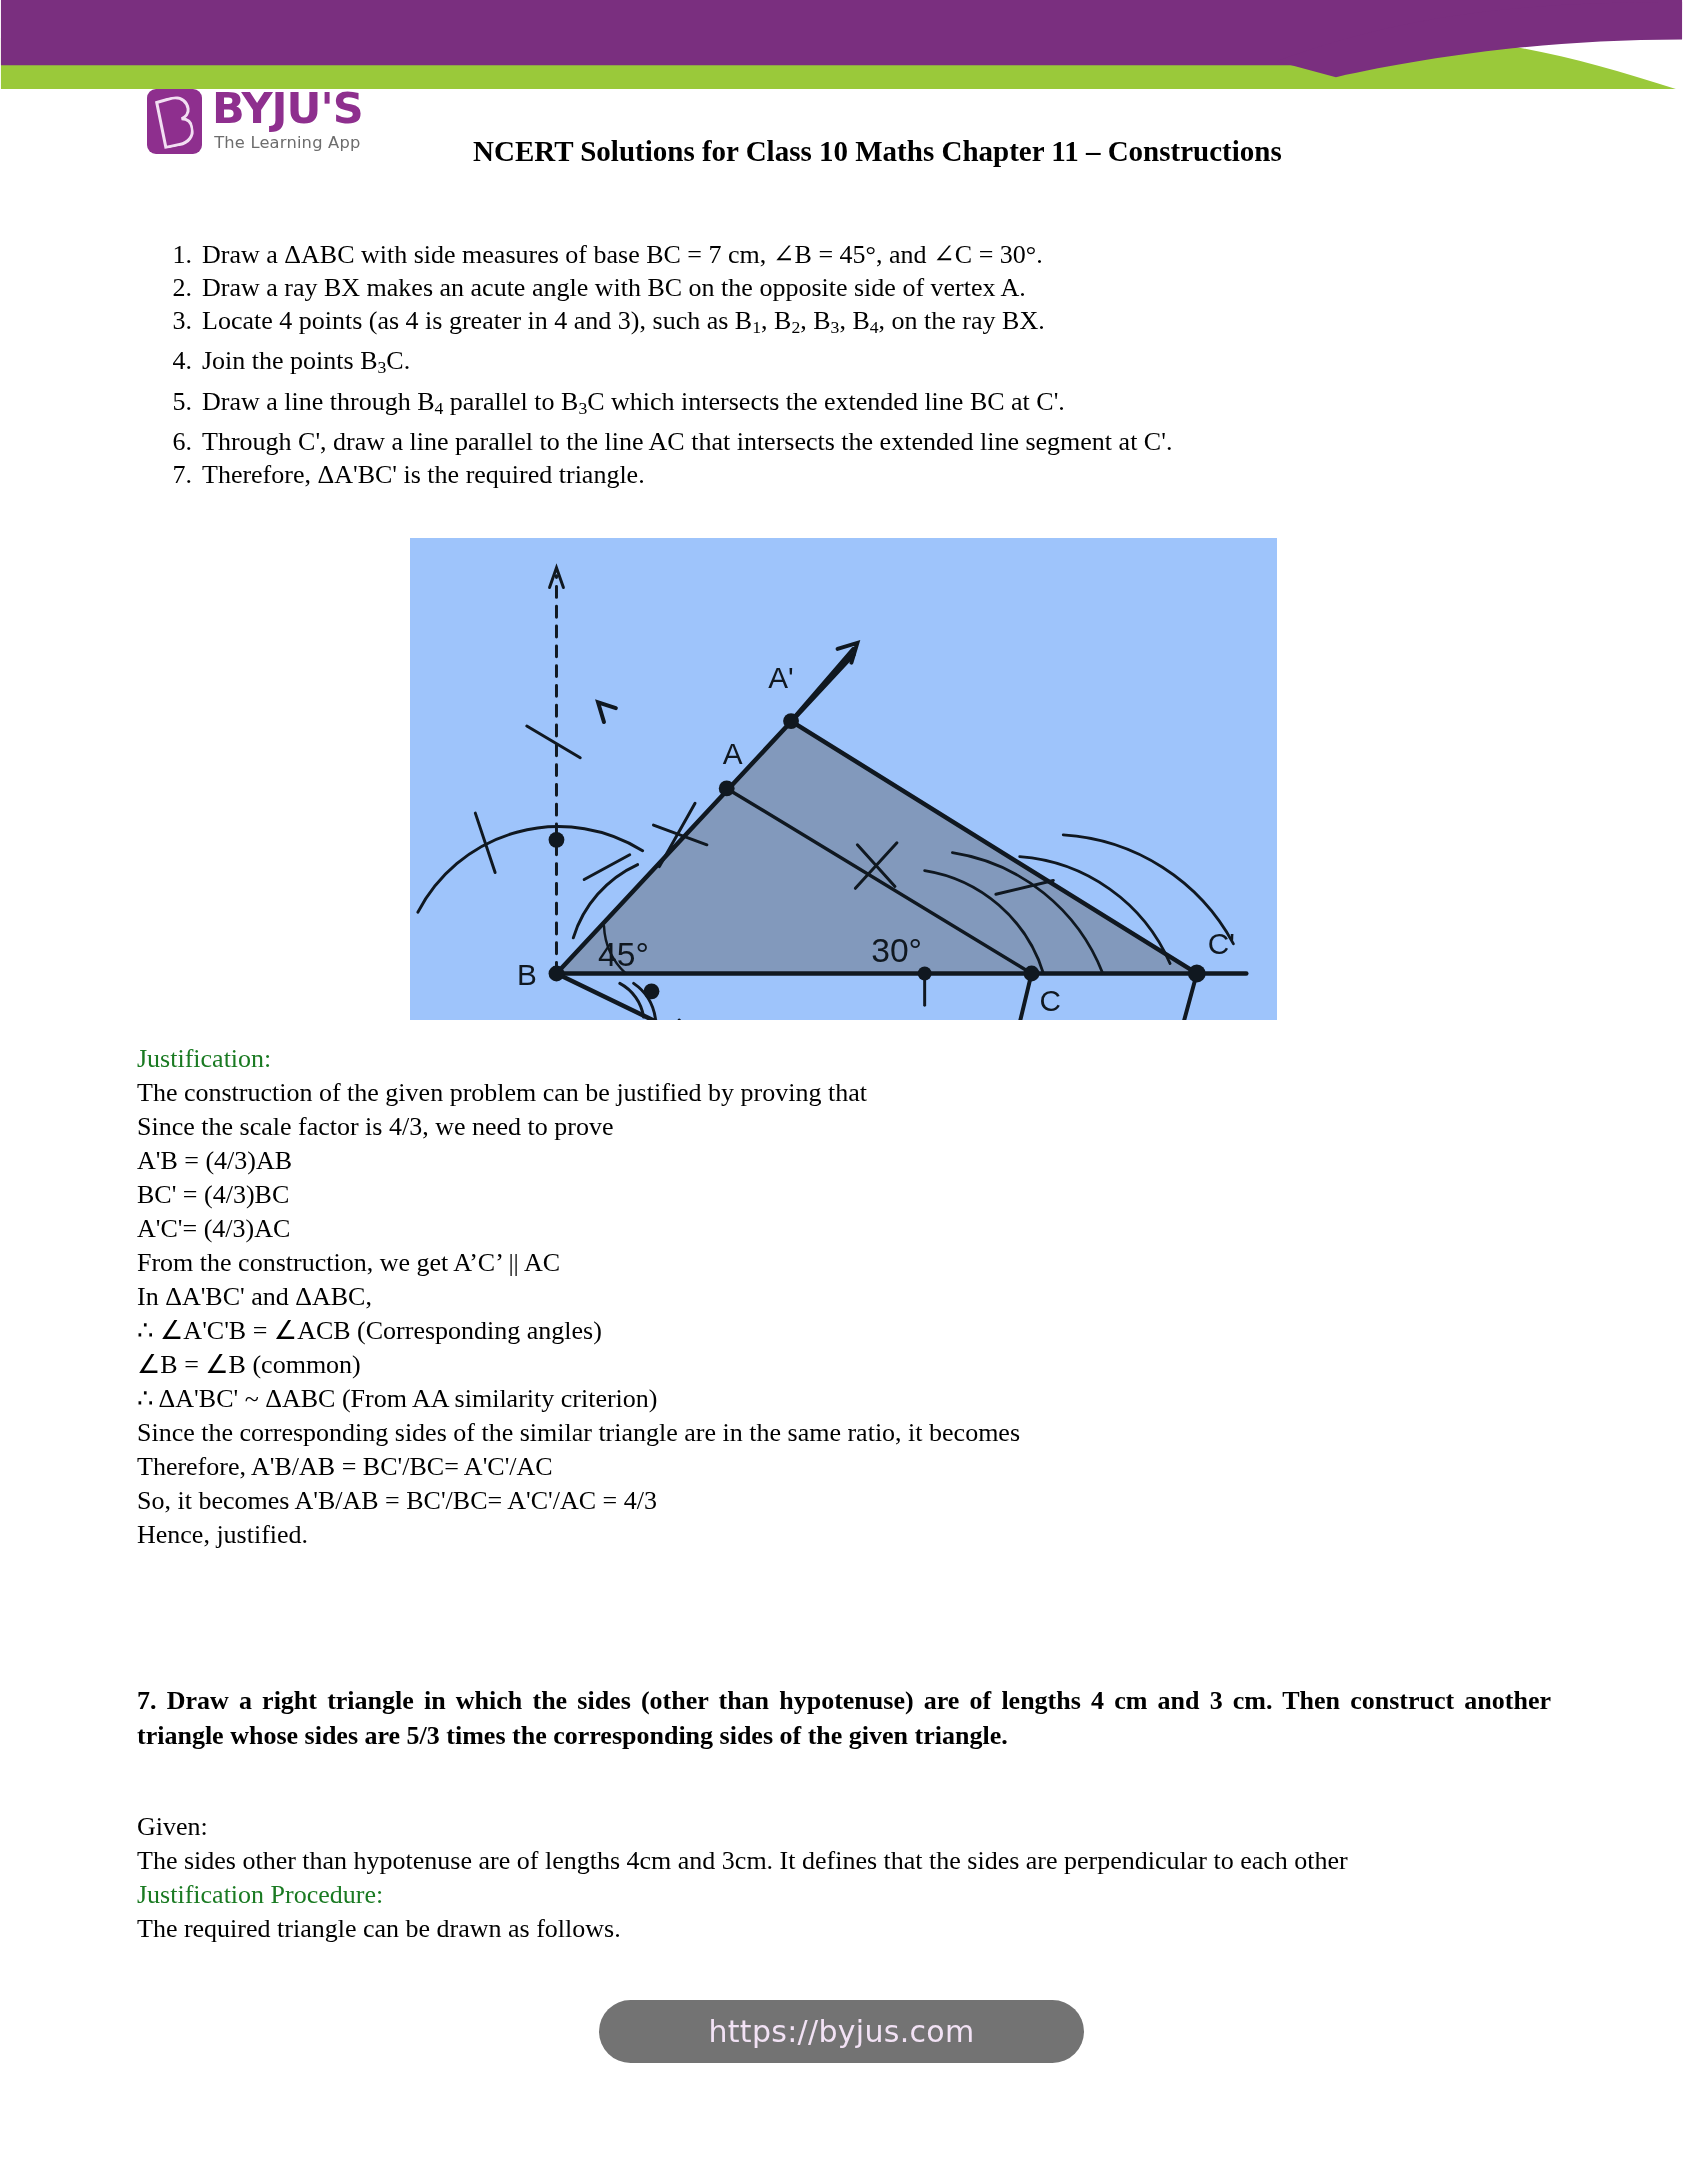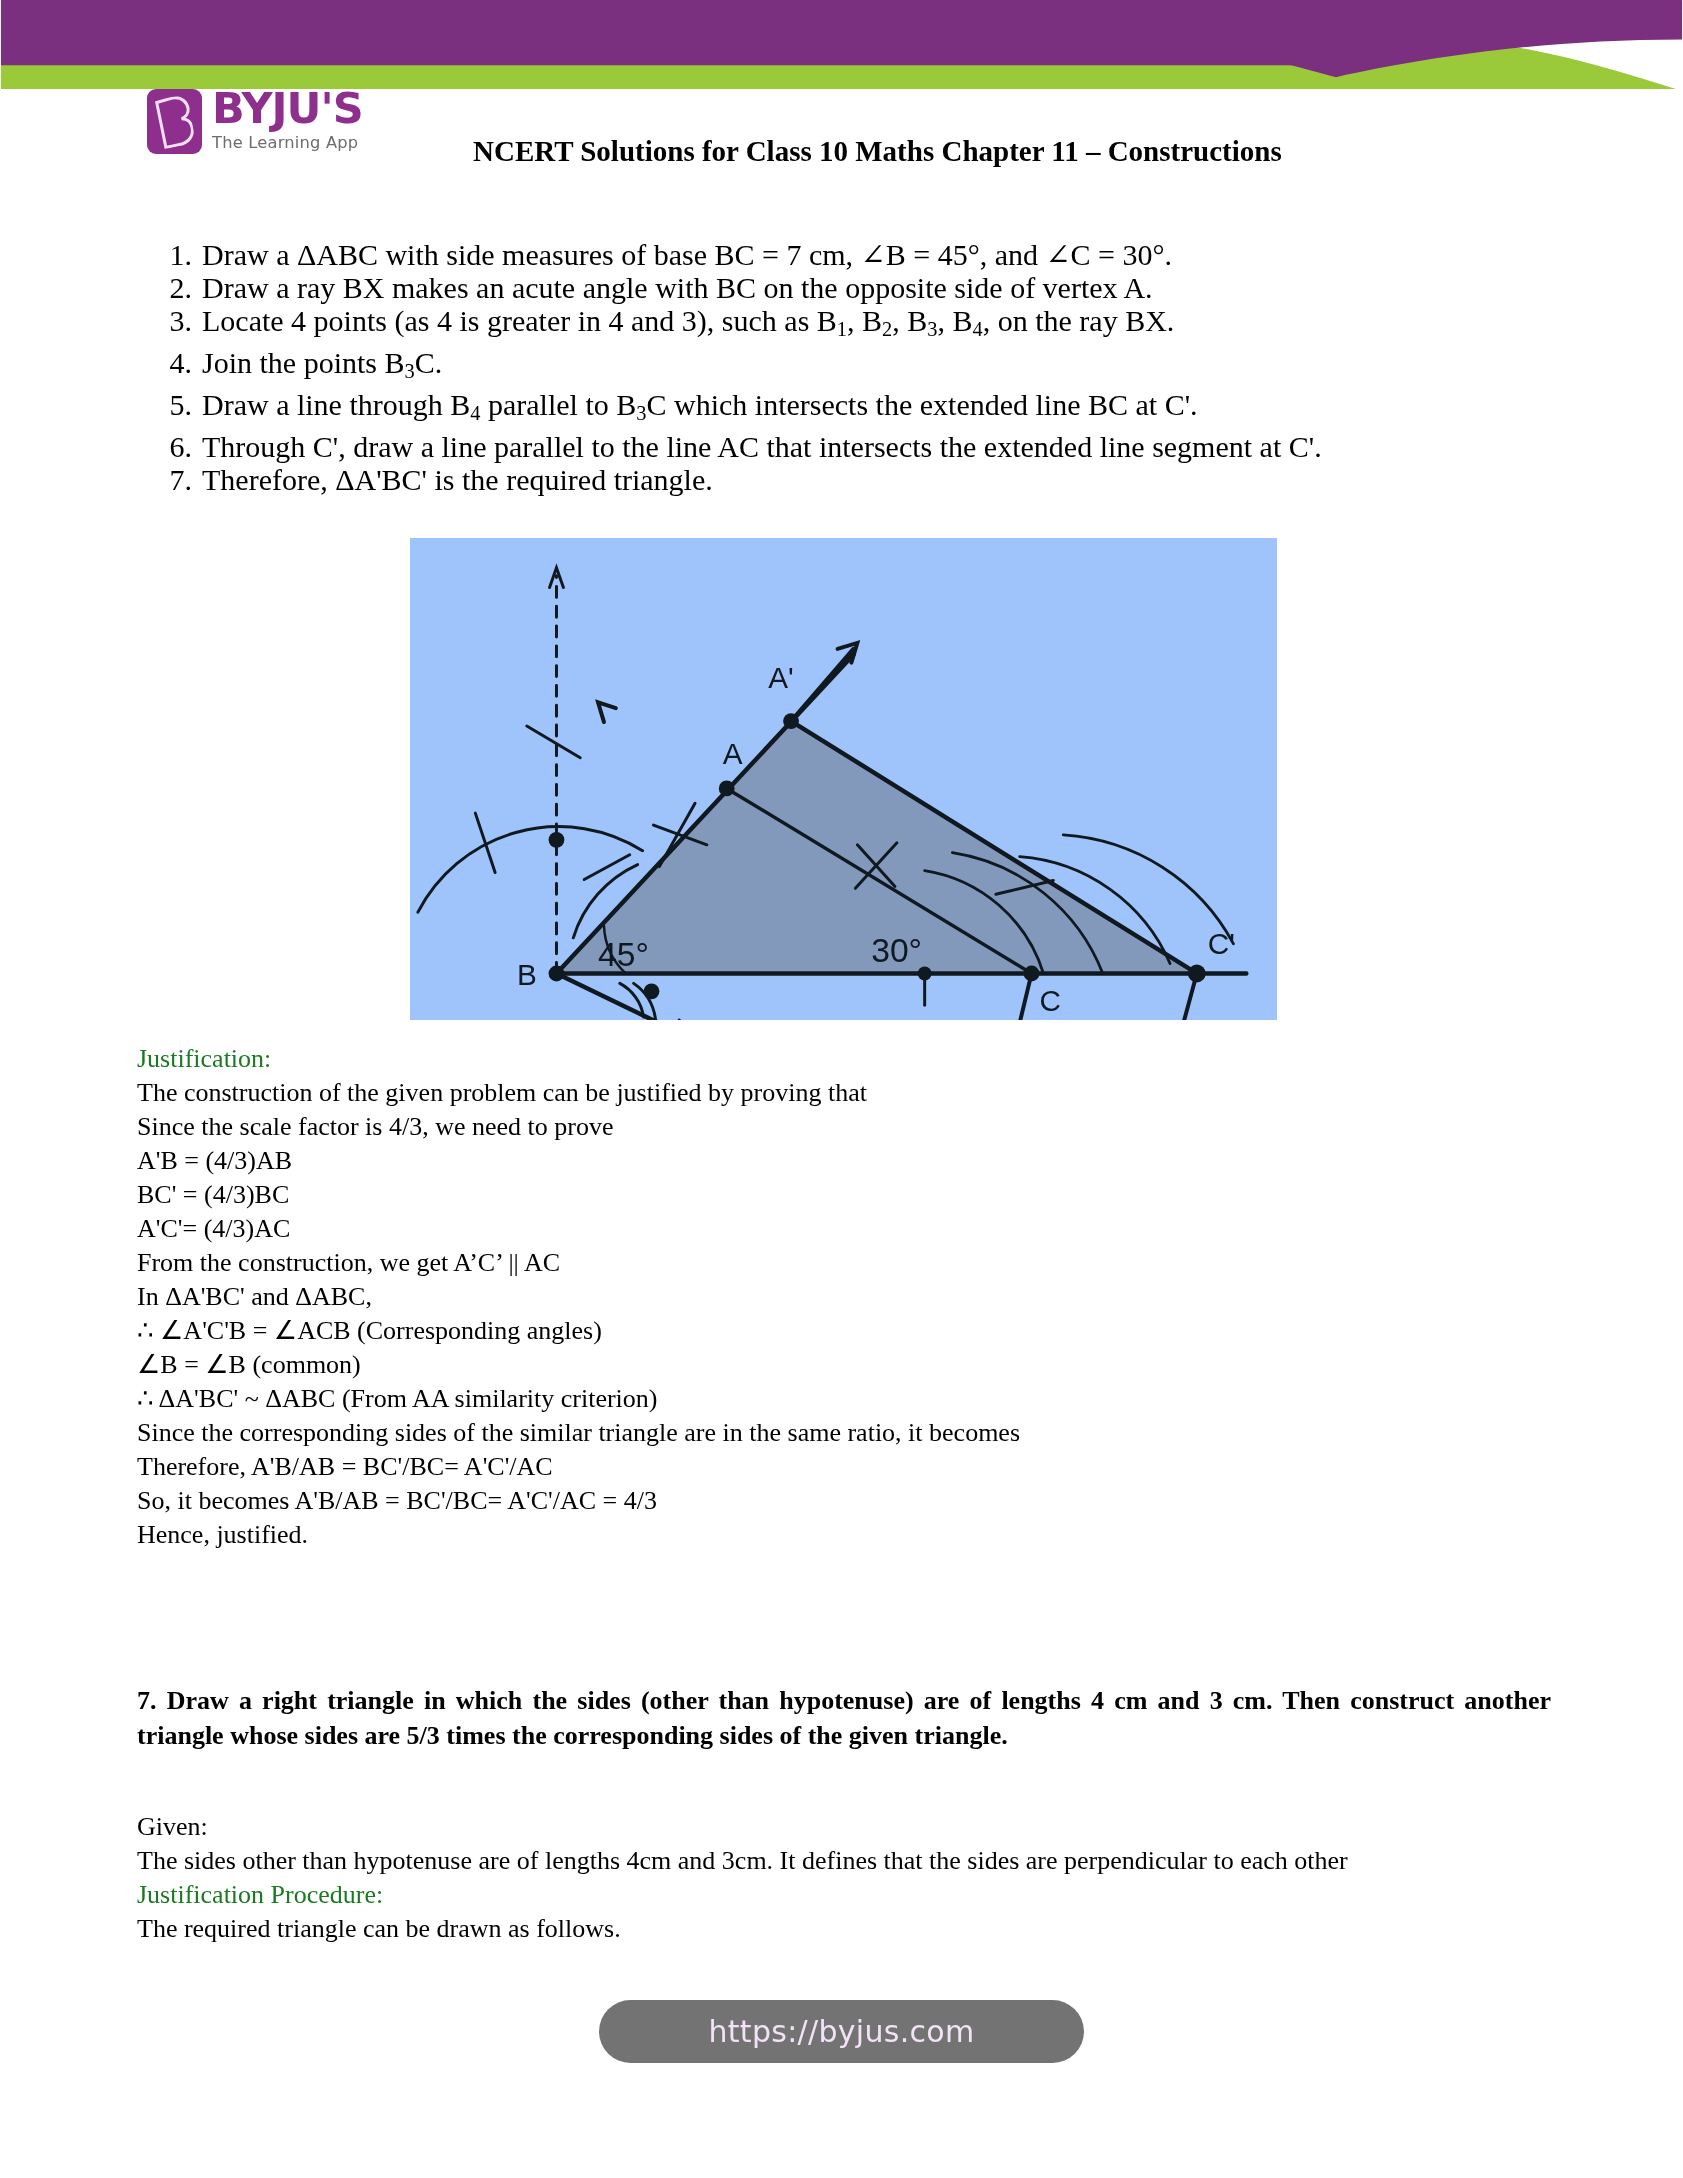--- a/index.html
+++ b/index.html
@@ -49,20 +49,21 @@
     top: 8px;
     width: 36px;
     height: 50px;
     transform: rotate(-9deg);
   }
   .logo-text {
     margin-left: 10px;
     display: flex;
     flex-direction: column;
     justify-content: flex-start;
+    text-align: center;
   }
   .logo-word {
     font-family: "DejaVu Sans", sans-serif;
     font-weight: bold;
     font-size: 43px;
     line-height: 43px;
     color: #8e2f8e;
     letter-spacing: -1px;
   }
   .logo-tag {
@@ -94,21 +95,21 @@
   }
 
   ol.steps {
     margin: 0;
     padding: 0 0 0 65px;
     list-style: none;
     counter-reset: stepc;
   }
   ol.steps li {
     position: relative;
-    font-size: 30px;
+    font-size: 26px;
     line-height: 33px;
     counter-increment: stepc;
     white-space: nowrap;
   }
   ol.steps li::before {
     content: counter(stepc) ".";
     position: absolute;
     left: -50px;
     width: 40px;
     text-align: right;

